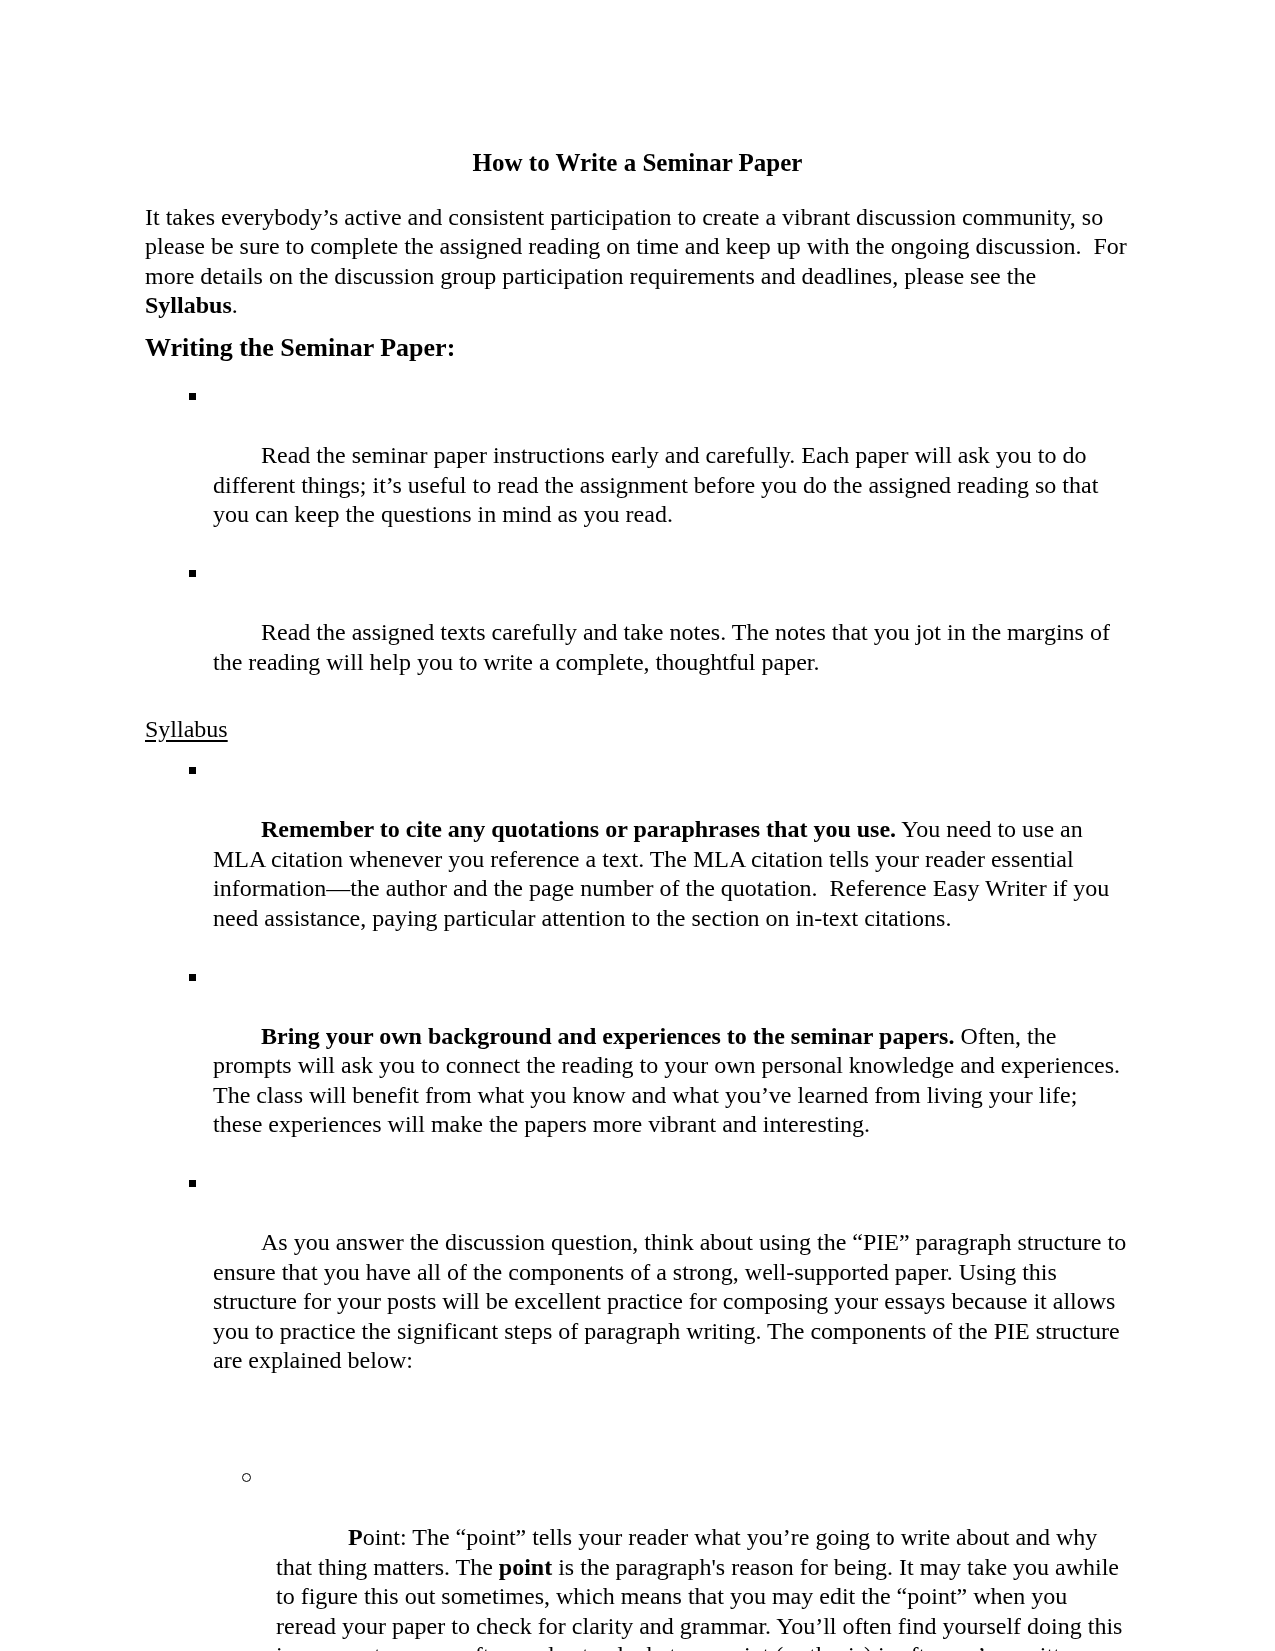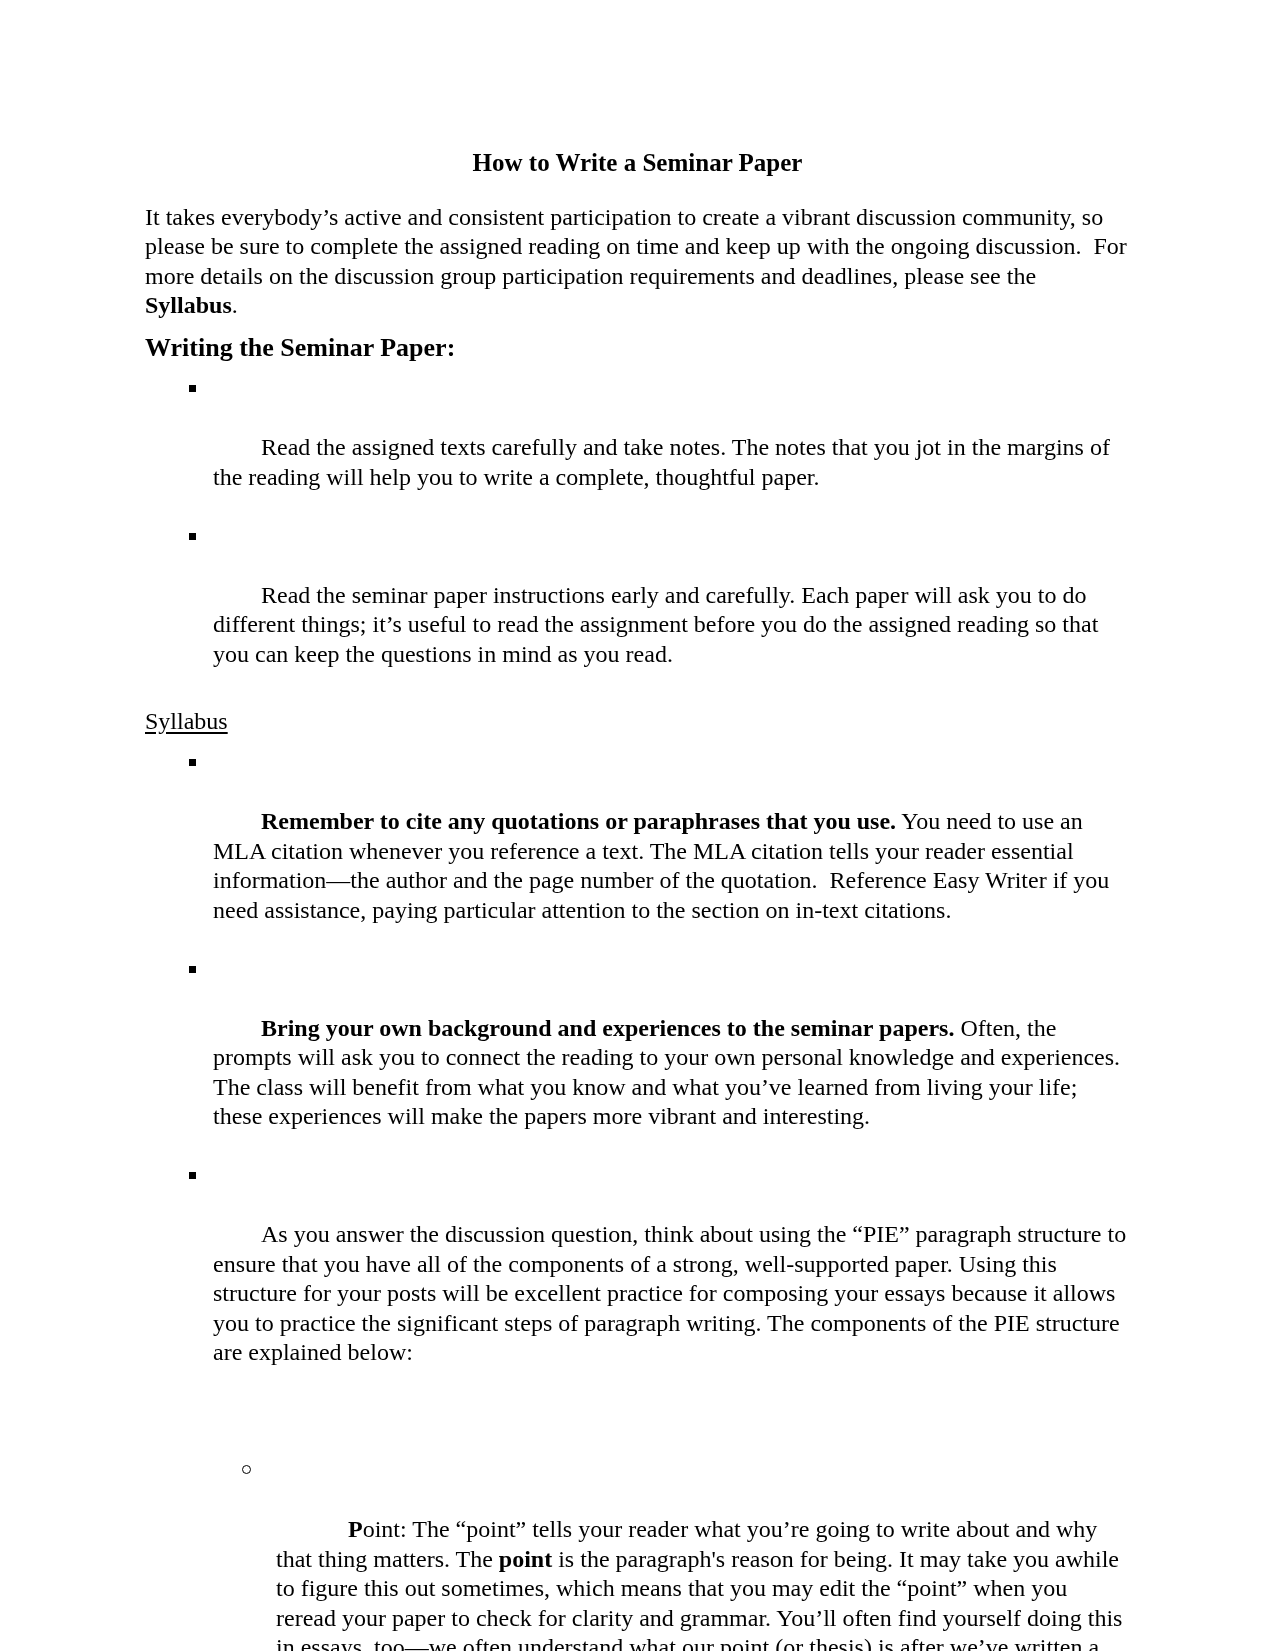--- a/index.html
+++ b/index.html
@@ -31,21 +31,21 @@
     margin: 0 0 25px 0;
     white-space: pre-wrap;
   }
   .h-bold {
     font-weight: bold;
     font-size: 26px;
     margin: 0;
     white-space: pre-wrap;
   }
   .h1-gap { margin-bottom: 8px; }
-  .h2-gap { margin-bottom: 12px; }
+  .h2-gap { margin-bottom: 20px; }
   .para {
     margin: 0 0 12px 0;
     white-space: pre-wrap;
   }
   .sub-label {
     text-decoration: underline;
     text-underline-offset: 3px;
     margin: 0;
     white-space: pre-wrap;
   }
@@ -102,25 +102,25 @@
 
 
     <p class="para"><span>It takes everybody’s active and consistent participation to create a vibrant discussion community, so please be sure to complete the assigned reading on time and keep up with the ongoing discussion.  For more details on the discussion group participation requirements and deadlines, please see the </span><span style="font-weight: bold;">Syllabus</span><span>.</span></p>
 
     <p class="h-bold h2-gap">Writing the Seminar Paper:</p>
 
 
     <ul class="blist after-gap">
       <li>
         <span class="sq-marker"></span>
-        <span><span>Read the assigned texts carefully and take notes. The notes that you jot in the margins of the reading will help you to write a complete, thoughtful paper.</span></span>
+        <span><span>Read the seminar paper instructions early and carefully. Each paper will ask you to do different things; it’s useful to read the assignment before you do the assigned reading so that you can keep the questions in mind as you read.</span></span>
       </li>
       <li>
         <span class="sq-marker"></span>
-        <span><span>Read the seminar paper instructions early and carefully. Each paper will ask you to do different things; it’s useful to read the assignment before you do the assigned reading so that you can keep the questions in mind as you read.</span></span>
+        <span><span>Read the assigned texts carefully and take notes. The notes that you jot in the margins of the reading will help you to write a complete, thoughtful paper.</span></span>
       </li>
     </ul>
 
     <p class="sub-label wr-gap">Syllabus</p>
 
     <ul class="blist">
       <li>
         <span class="sq-marker"></span>
         <span><span style="font-weight: bold;">Remember to cite any quotations or paraphrases that you use.</span><span> You need to use an MLA citation whenever you reference a text. The MLA citation tells your reader essential information—the author and the page number of the quotation.  Reference Easy Writer if you need assistance, paying particular attention to the section on in-text citations.</span></span>
       </li>

